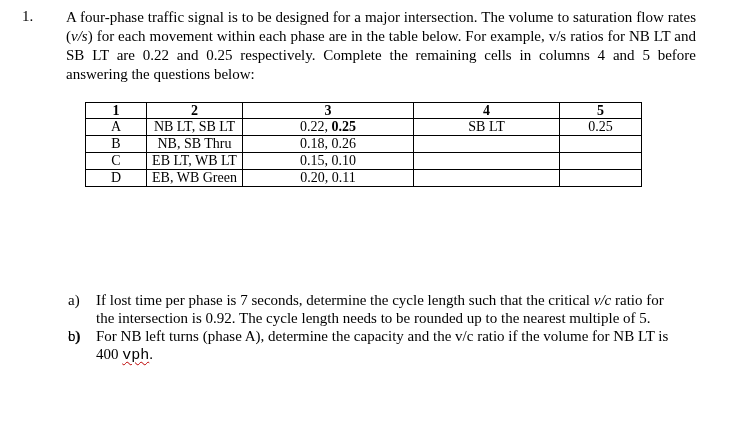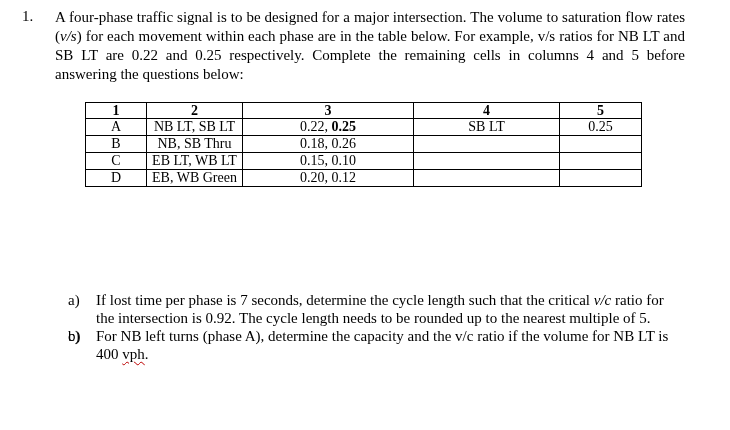--- a/index.html
+++ b/index.html
@@ -21,21 +21,21 @@
       left: 22px;
       top: 8px;
       width: 660px;
     }
     .intro .num {
       position: absolute;
       left: 0;
       top: 0;
     }
     .intro .para {
-      margin-left: 33px;
+      margin-left: 44px;
       line-height: 19px;
       text-align: justify;
       width: 630px;
     }
     table.data {
       position: absolute;
       left: 85px;
       top: 102px;
       border-collapse: collapse;
       font-size: 14px;
@@ -72,20 +72,21 @@
     }
     .q .label {
       position: absolute;
       left: 0;
       top: 0;
     }
     .squiggle {
       text-decoration: underline wavy #b00;
       text-underline-offset: 2px;
       text-decoration-thickness: 1px;
+      font-family: Liberation Mono, monospace;
     }
   </style>
 </head>
 <body>
 
 <div class="intro">
   <span class="num">1.</span>
   <div class="para"><span>A four-phase traffic signal is to be designed for a major intersection. The volume to saturation flow rates (</span><i>v/s</i><span>) for each movement within each phase are in the table below. For example, v/s ratios for NB LT and SB LT are 0.22 and 0.25 respectively. Complete the remaining cells in columns 4 and 5 before answering the questions below:</span></div>
 </div>
 
@@ -115,21 +116,21 @@
   <tr class="row">
     <td>C</td>
     <td>EB LT, WB LT</td>
     <td><span>0.15, </span><span>0.10</span></td>
     <td></td>
     <td></td>
   </tr>
   <tr class="row">
     <td>D</td>
     <td>EB, WB Green</td>
-    <td><span>0.20, </span><span>0.12</span></td>
+    <td><span>0.20, </span><span>0.11</span></td>
     <td></td>
     <td></td>
   </tr>
 </tbody>
   </table>
 
 <div class="questions">
   <div class="q">
     <span class="label">a)</span>
     <span>If lost time per phase is 7 seconds, determine the cycle length such that the critical </span><i>v/c</i><span> ratio for the intersection is 0.92. The cycle length needs to be rounded up to the nearest multiple of 5.</span>

